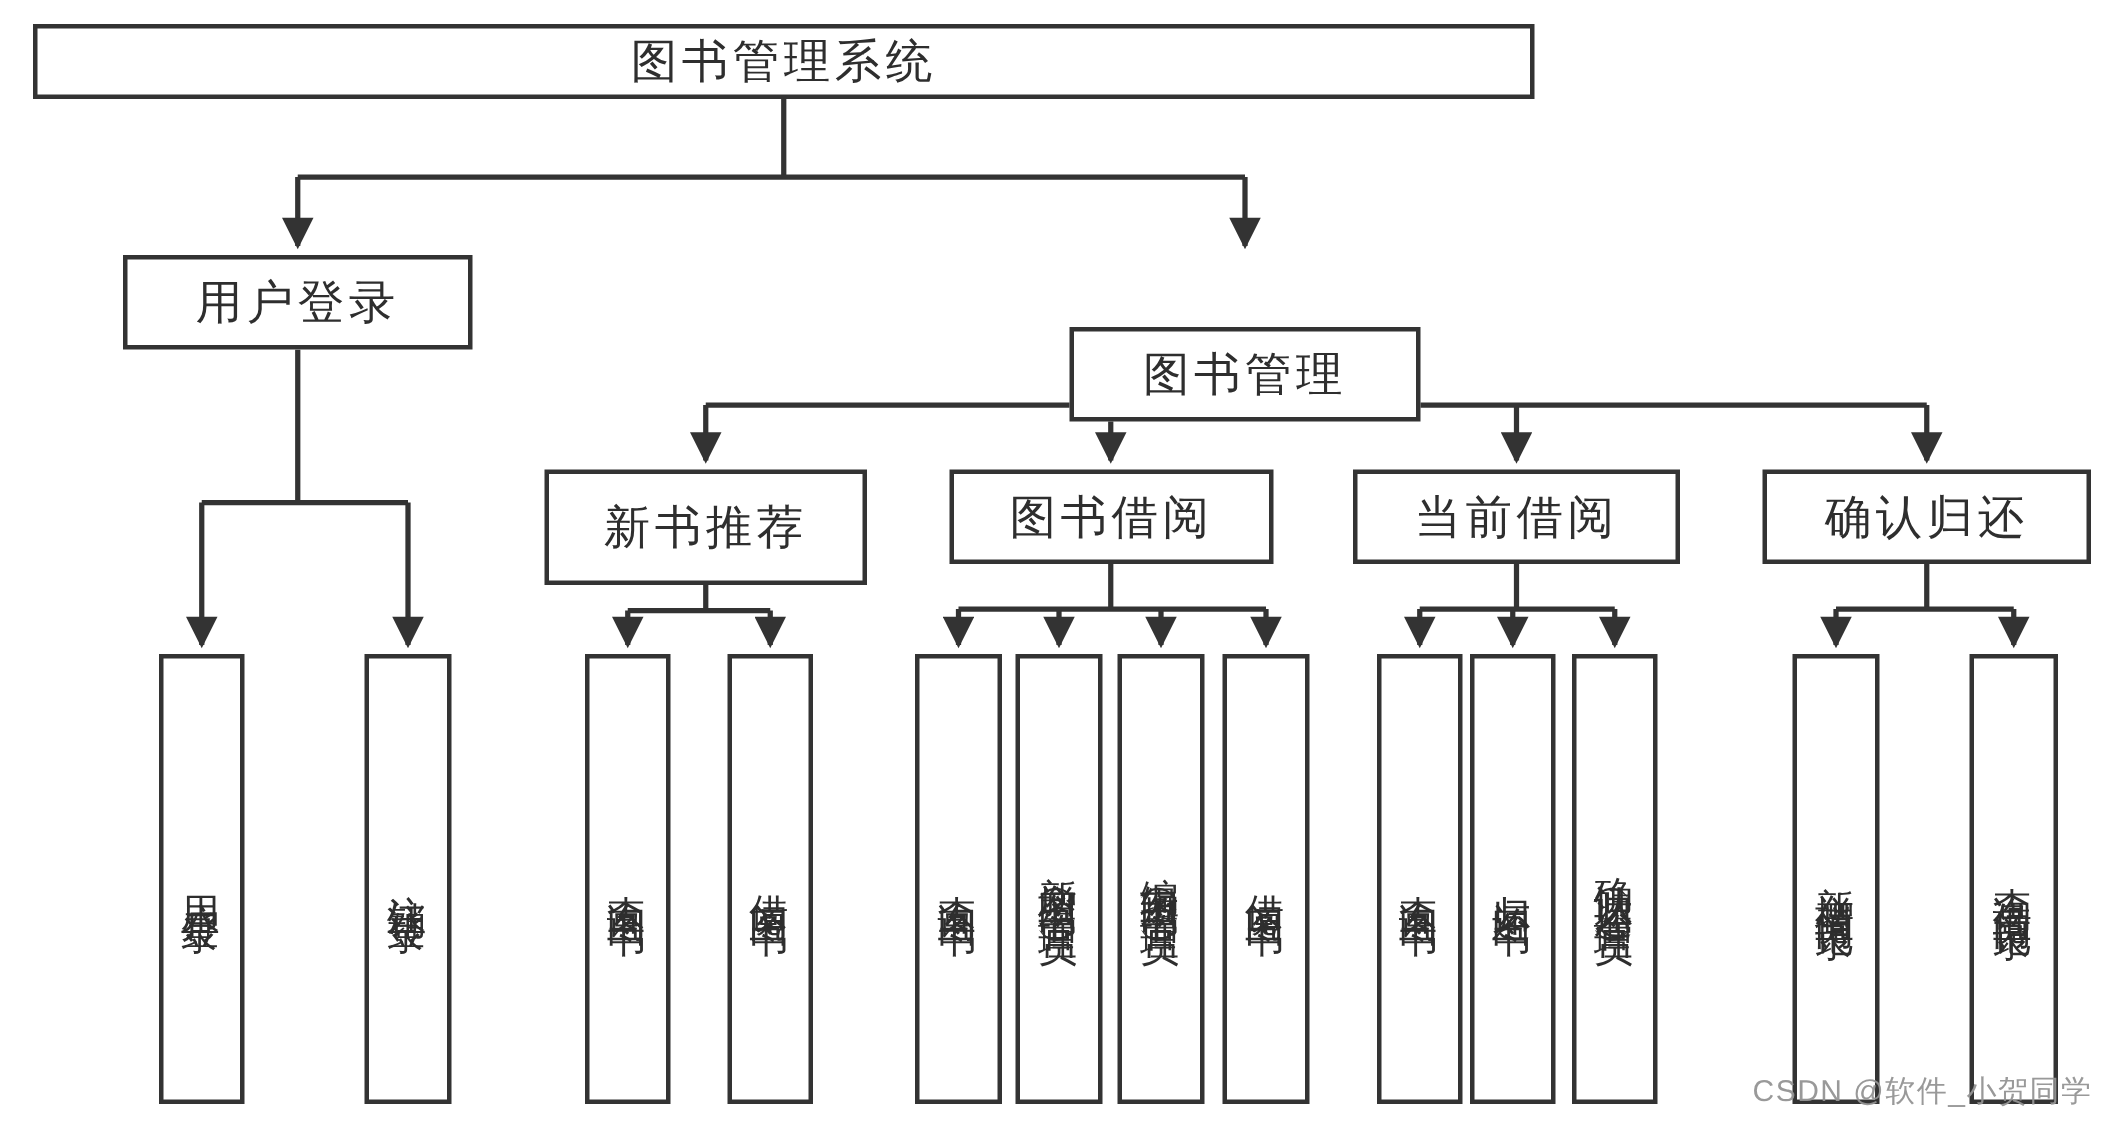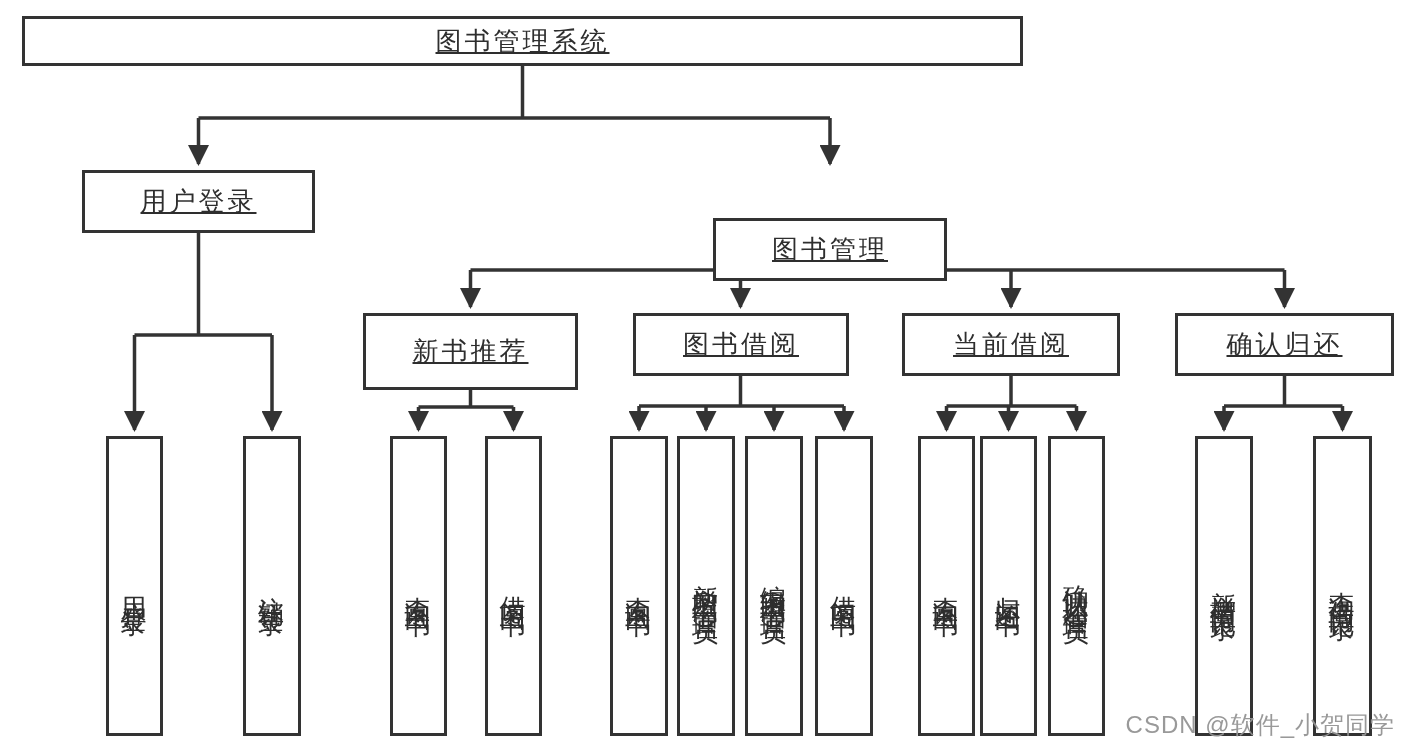--- a/index.html
+++ b/index.html
@@ -26,42 +26,41 @@
     position: absolute;
     box-sizing: border-box;
     border: 3px solid #333333;
     background: #ffffff;
     display: flex;
     align-items: center;
     justify-content: center;
     color: #2e2e2e;
   }
   .hlabel {
-    font-size: 26px;
+    font-size: 31px;
     letter-spacing: 3px;
     white-space: nowrap;
-    text-decoration: underline;
   }
   .leaf {
     top: 436px;
     height: 300px;
   }
   .vtext {
     writing-mode: vertical-rl;
     text-orientation: mixed;
     font-size: 26px;
     letter-spacing: 5px;
     white-space: nowrap;
     color: #2e2e2e;
   }
   .watermark {
     position: absolute;
     right: 10px;
     bottom: 6px;
-    font-size: 24px;
+    font-size: 20px;
     letter-spacing: 1px;
     color: rgba(148, 148, 148, 0.95);
     white-space: nowrap;
   }
 </style>
 </head>
 <body>
 
 <div class="canvas">
 

